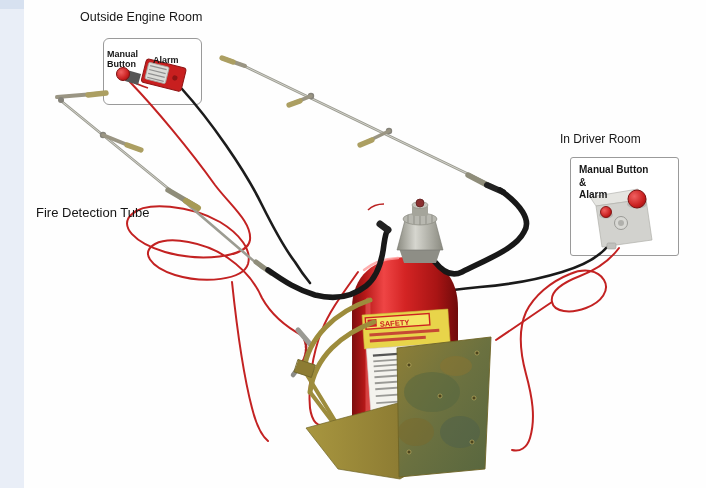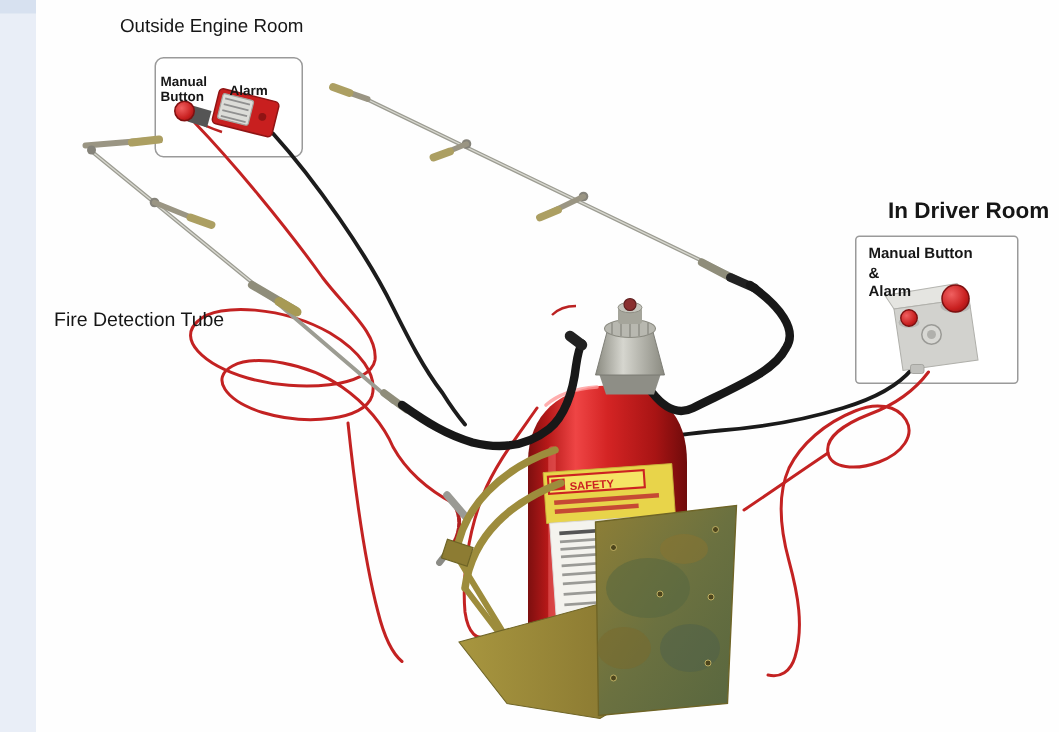--- a/index.html
+++ b/index.html
@@ -6,21 +6,21 @@
   .stage{position:relative;width:706px;height:488px;background:#fefefe;overflow:hidden;
          font-family:"Liberation Sans",sans-serif;color:#161616;}
   .strip{position:absolute;left:0;top:0;width:24px;height:488px;background:var(--strip-blue,#e9eef7);}
   .strip-top{position:absolute;left:0;top:0;width:24px;height:9px;background:#d7e1f0;}
   .callout{position:absolute;border:1px solid var(--callout-border,#9a9a9a);background:#fff;}
   #box-engine{left:103px;top:38px;width:97px;height:65px;border-radius:6px;}
   #box-driver{left:570px;top:157px;width:107px;height:97px;border-radius:3px;}
   .lbl{position:absolute;white-space:nowrap;}
   #lbl-outside{left:80px;top:10px;font-size:12.5px;text-align:right;}
   #lbl-tube{left:36px;top:205px;font-size:13px;}
-  #lbl-driver{left:592px;top:132px;font-size:15px;font-weight:bold;}
+  #lbl-driver{left:560px;top:132px;font-size:12px;font-weight:normal;}
   #lbl-manual{left:107px;top:49px;width:44px;font-size:9px;font-weight:bold;line-height:1.15;white-space:normal;}
   #lbl-alarm{left:153px;top:55px;font-size:9px;font-weight:bold;}
   #lbl-driver-lines{left:579px;top:164px;font-size:10px;font-weight:bold;line-height:1.25;white-space:normal;}
   #lbl-driver-lines span{display:block;}
   svg.art{position:absolute;left:0;top:0;}
 </style>
 </head>
 <body>
 
 <div class="stage">

